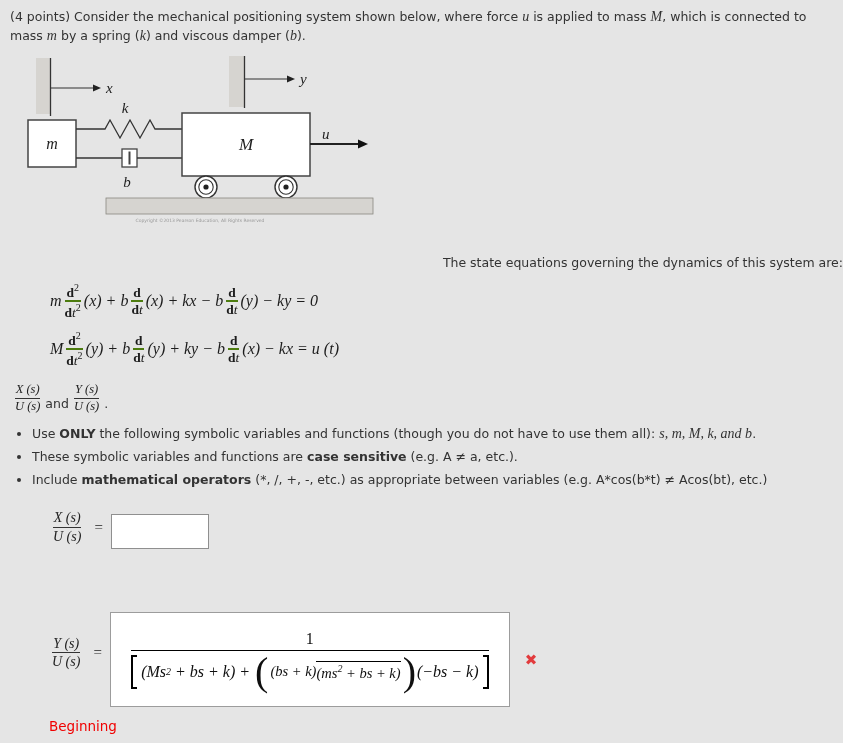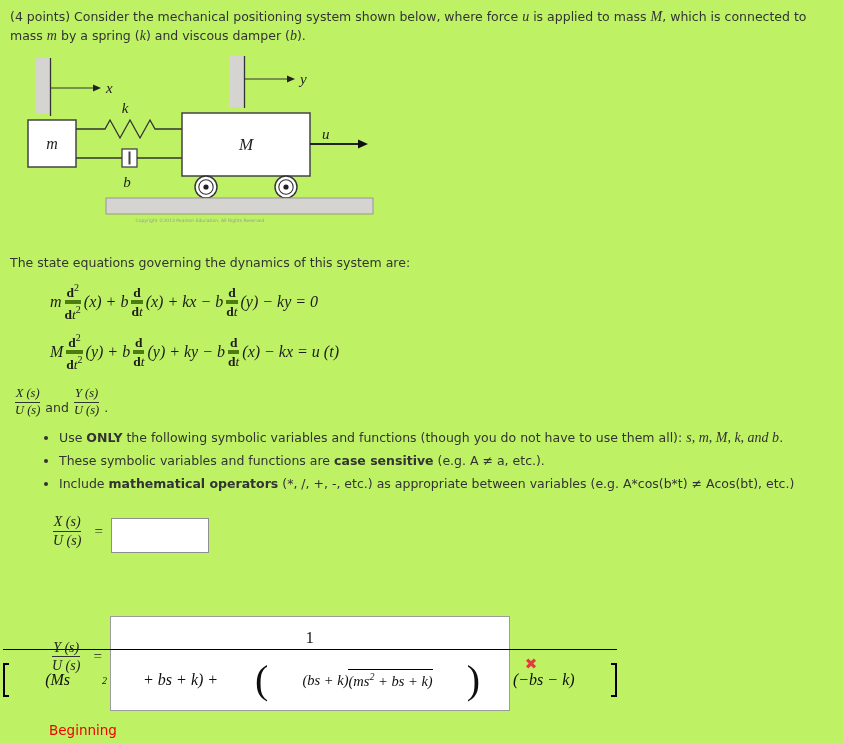--- a/index.html
+++ b/index.html
@@ -1,68 +1,68 @@
 <!DOCTYPE html>
 <html><head>
 <meta charset="utf-8">
 <style>
   * { margin:0; padding:0; box-sizing:border-box; }
   body { background:#fff; }
   .page {
-    position:relative; width:843px; height:743px; background:#bef264;
+    position:relative; width:843px; height:743px; background:#e5e5e5;
     font-family:"DejaVu Sans","Liberation Sans",sans-serif;
     font-size:12.5px; color:#333; overflow:hidden;
   }
   .intro { padding:7px 14px 0 10px; line-height:19px; }
   .mv { font-family:"Liberation Serif",serif; font-style:italic; font-size:14px; }
   .diagram-wrap { margin:8px 0 0 25px; width:360px; height:175px; }
-  .caption { margin:27px 0 0 10px; }
+  .caption { margin:27px 0 0 10px;text-align:right; }
 
   .eq {
     display:flex; align-items:center; font-family:"Liberation Serif",serif;
     font-style:italic; font-size:16px; color:#1c1c1c; white-space:pre;
   }
   .eq1 { margin:12px 0 0 50px; }
   .eq2 { margin:10px 0 0 50px; }
   .dfrac {
     display:inline-flex; flex-direction:column; align-items:center;
     font-style:normal; font-size:13.5px; line-height:1.15; margin:0 3px; text-align:left;
   }
-  .dfrac .dd { border-top:4px solid #4d7c0f; }
+  .dfrac .dd { border-top:2px solid #4d7c0f; }
   .dfrac b { font-weight:bold; }
   .dfrac i { font-style:italic; }
   sup { font-size:10px; }
 
   .transfer { display:flex; align-items:flex-end; margin:12px 0 0 10px; line-height:17px; }
   .tfrac {
     display:inline-flex; flex-direction:column; align-items:center;
     font-family:"Liberation Serif",serif; font-style:italic; font-size:12.5px;
     color:#222; line-height:1.25; margin:0 5px; position:relative; top:2px;
   }
   .tfrac .tden { border-top:1px solid #333; }
   .tfrac-big { font-size:14px; top:0; }
 
-  ul.bullets { margin:13px 0 0 11px; padding-left:48px; }
+  ul.bullets { margin:13px 0 0 0; padding-left:32px; }
   ul.bullets li { margin-bottom:6px; line-height:17px; }
 
   .ans-x-row { display:flex; align-items:center; margin:21px 0 0 48px; }
   .ans-y-row { display:flex; align-items:center; margin:59px 0 0 47px; }
   .eqsign { font-family:"Liberation Serif",serif; font-size:15px; color:#222; margin:0 8px; }
   .raise { margin-bottom:8px; }
   .raise-big { margin-bottom:14px; }
   .ans-input { width:98px; height:35px; border:1px solid #8f8f8f; background:#fff; padding:0 6px; font-size:14px; }
 
   .ansbox {
     width:400px; height:95px; border:1px solid #9c9c9c; background:#fff;
     display:flex; align-items:center; justify-content:center;
     font-family:"Liberation Serif",serif; font-style:italic; font-size:16px; color:#0f0f0f;
   }
   .bigfrac { display:flex; flex-direction:column; align-items:center; }
   .bigfrac .bnum { font-style:normal; font-size:16px; padding-bottom:2px; }
-  .bigfrac .bden { border-top:1.5px solid #000; display:flex; align-items:center; padding-top:12px; white-space:pre;gap:32px; }
+  .bigfrac .bden { border-top:1.5px solid #000; display:flex; align-items:center; padding-top:3px; white-space:pre; }
   .sqb { align-self:stretch; width:6px; }
   .sqb-left  { border-left:2.5px solid #000; border-top:2.5px solid #000; border-bottom:2.5px solid #000; margin:1px 4px 1px 0; }
   .sqb-right { border-right:2.5px solid #000; border-top:2.5px solid #000; border-bottom:2.5px solid #000; margin:1px 0 1px 4px; }
   .bp { font-style:normal; font-size:40px; line-height:0.9; font-weight:400; padding:0 1px; }
   .sfrac { display:inline-flex; align-items:center; font-size:14.5px; line-height:1.3; margin:0 1px; white-space:pre; }
   .sfrac .sden { border-top:1.2px solid #000;text-align:center; }
   .xmark { font-family:"DejaVu Sans",sans-serif; font-size:15px; font-weight:bold; color:#e23b3d; margin-left:15px; }
   .incorrect { margin:11px 0 0 49px; font-size:13.5px; color:#f00000; }
 </style>
 </head>

